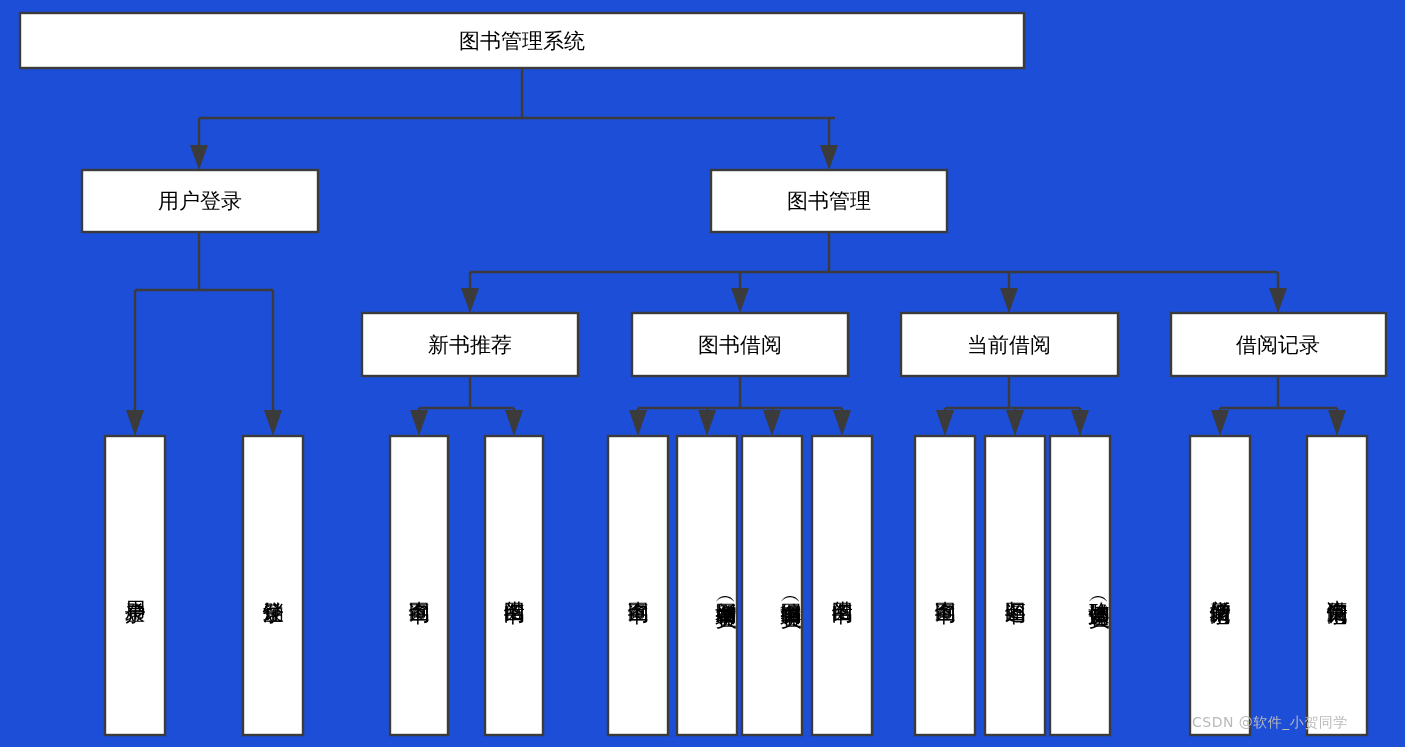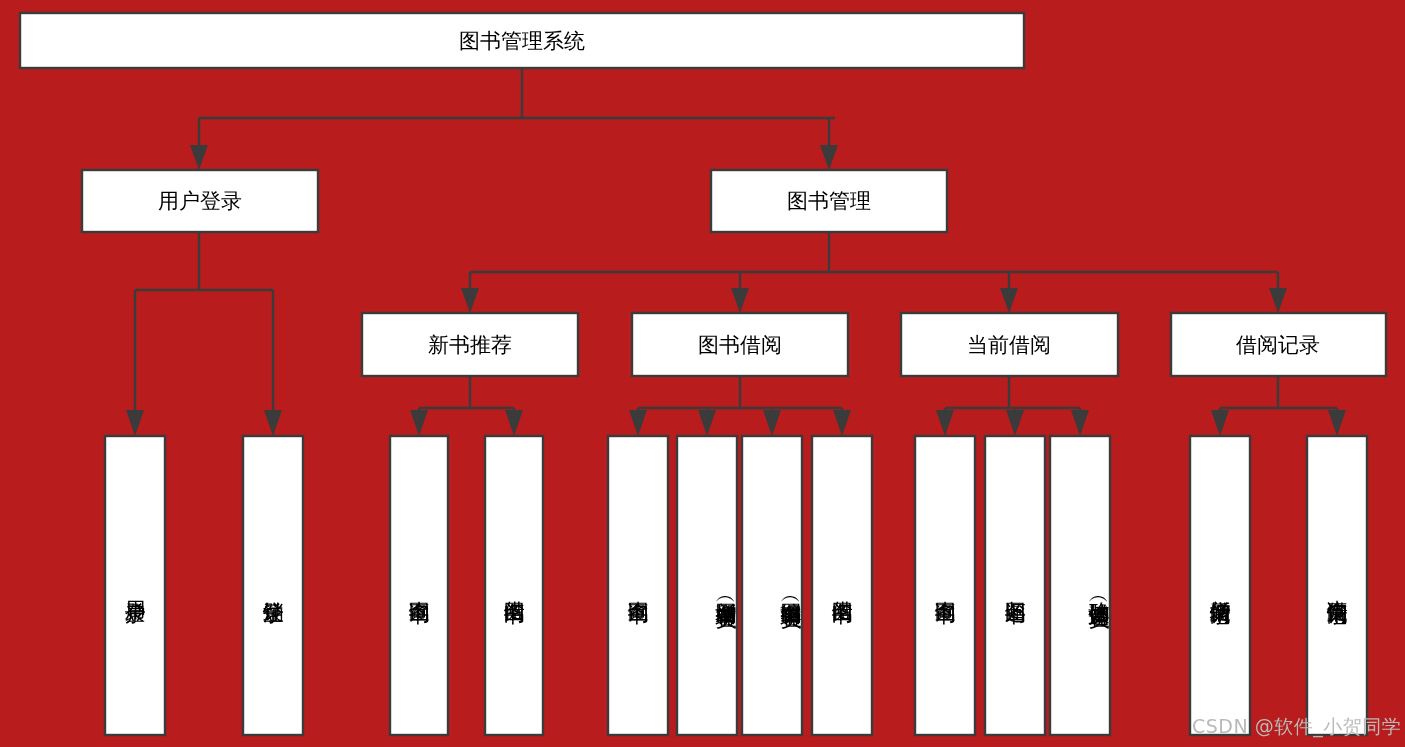--- a/index.html
+++ b/index.html
@@ -10,21 +10,21 @@
   body {
     width: 1405px;
     height: 747px;
     font-family: "DejaVu Sans", "Liberation Sans", sans-serif;
     overflow: hidden;
   }
   #diagram-root {
     position: relative;
     width: 1405px;
     height: 747px;
-    background: #b91c1c;
+    background: #1d4ed8;
   }
   svg.canvas {
     position: absolute;
     left: 0;
     top: 0;
     width: 1405px;
     height: 747px;
   }
   .node-rect {
     fill: #ffffff;
@@ -61,21 +61,21 @@
     letter-spacing: 1px;
     color: #000000;
     white-space: nowrap;
     pointer-events: none;
   }
   .watermark {
     position: absolute;
     left: 1192px;
     top: 714px;
     font-family: "DejaVu Sans", "Liberation Sans", sans-serif;
-    font-size: 19px;
+    font-size: 14px;
     color: #b9b9b9;
     white-space: nowrap;
     letter-spacing: 0.5px;
   }
 </style>
 </head>
 <body>
 
 <div id="diagram-root">
 

